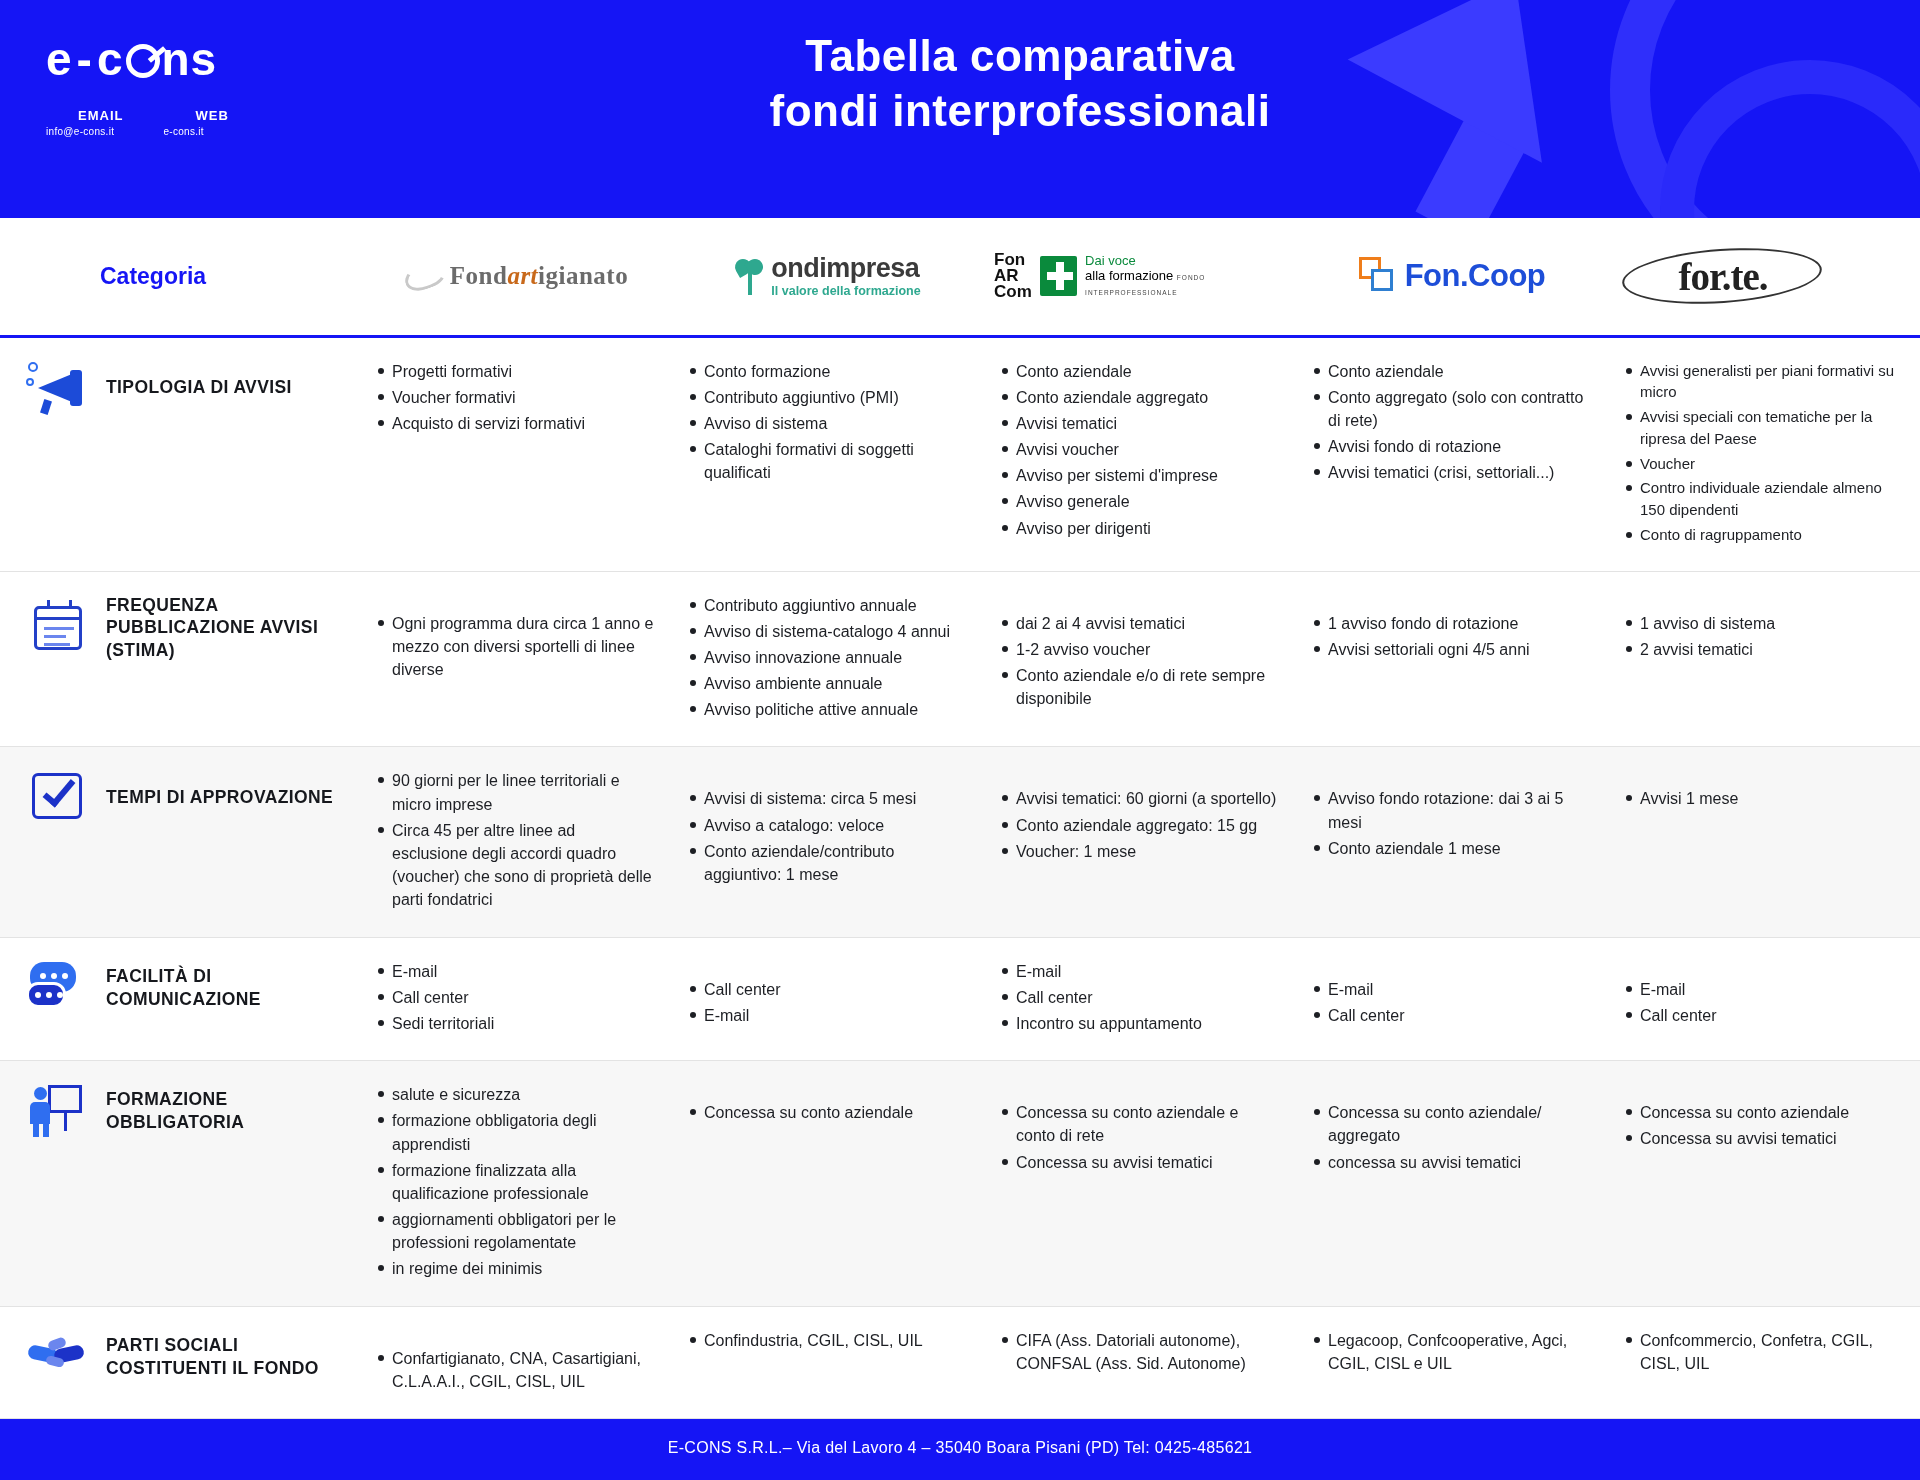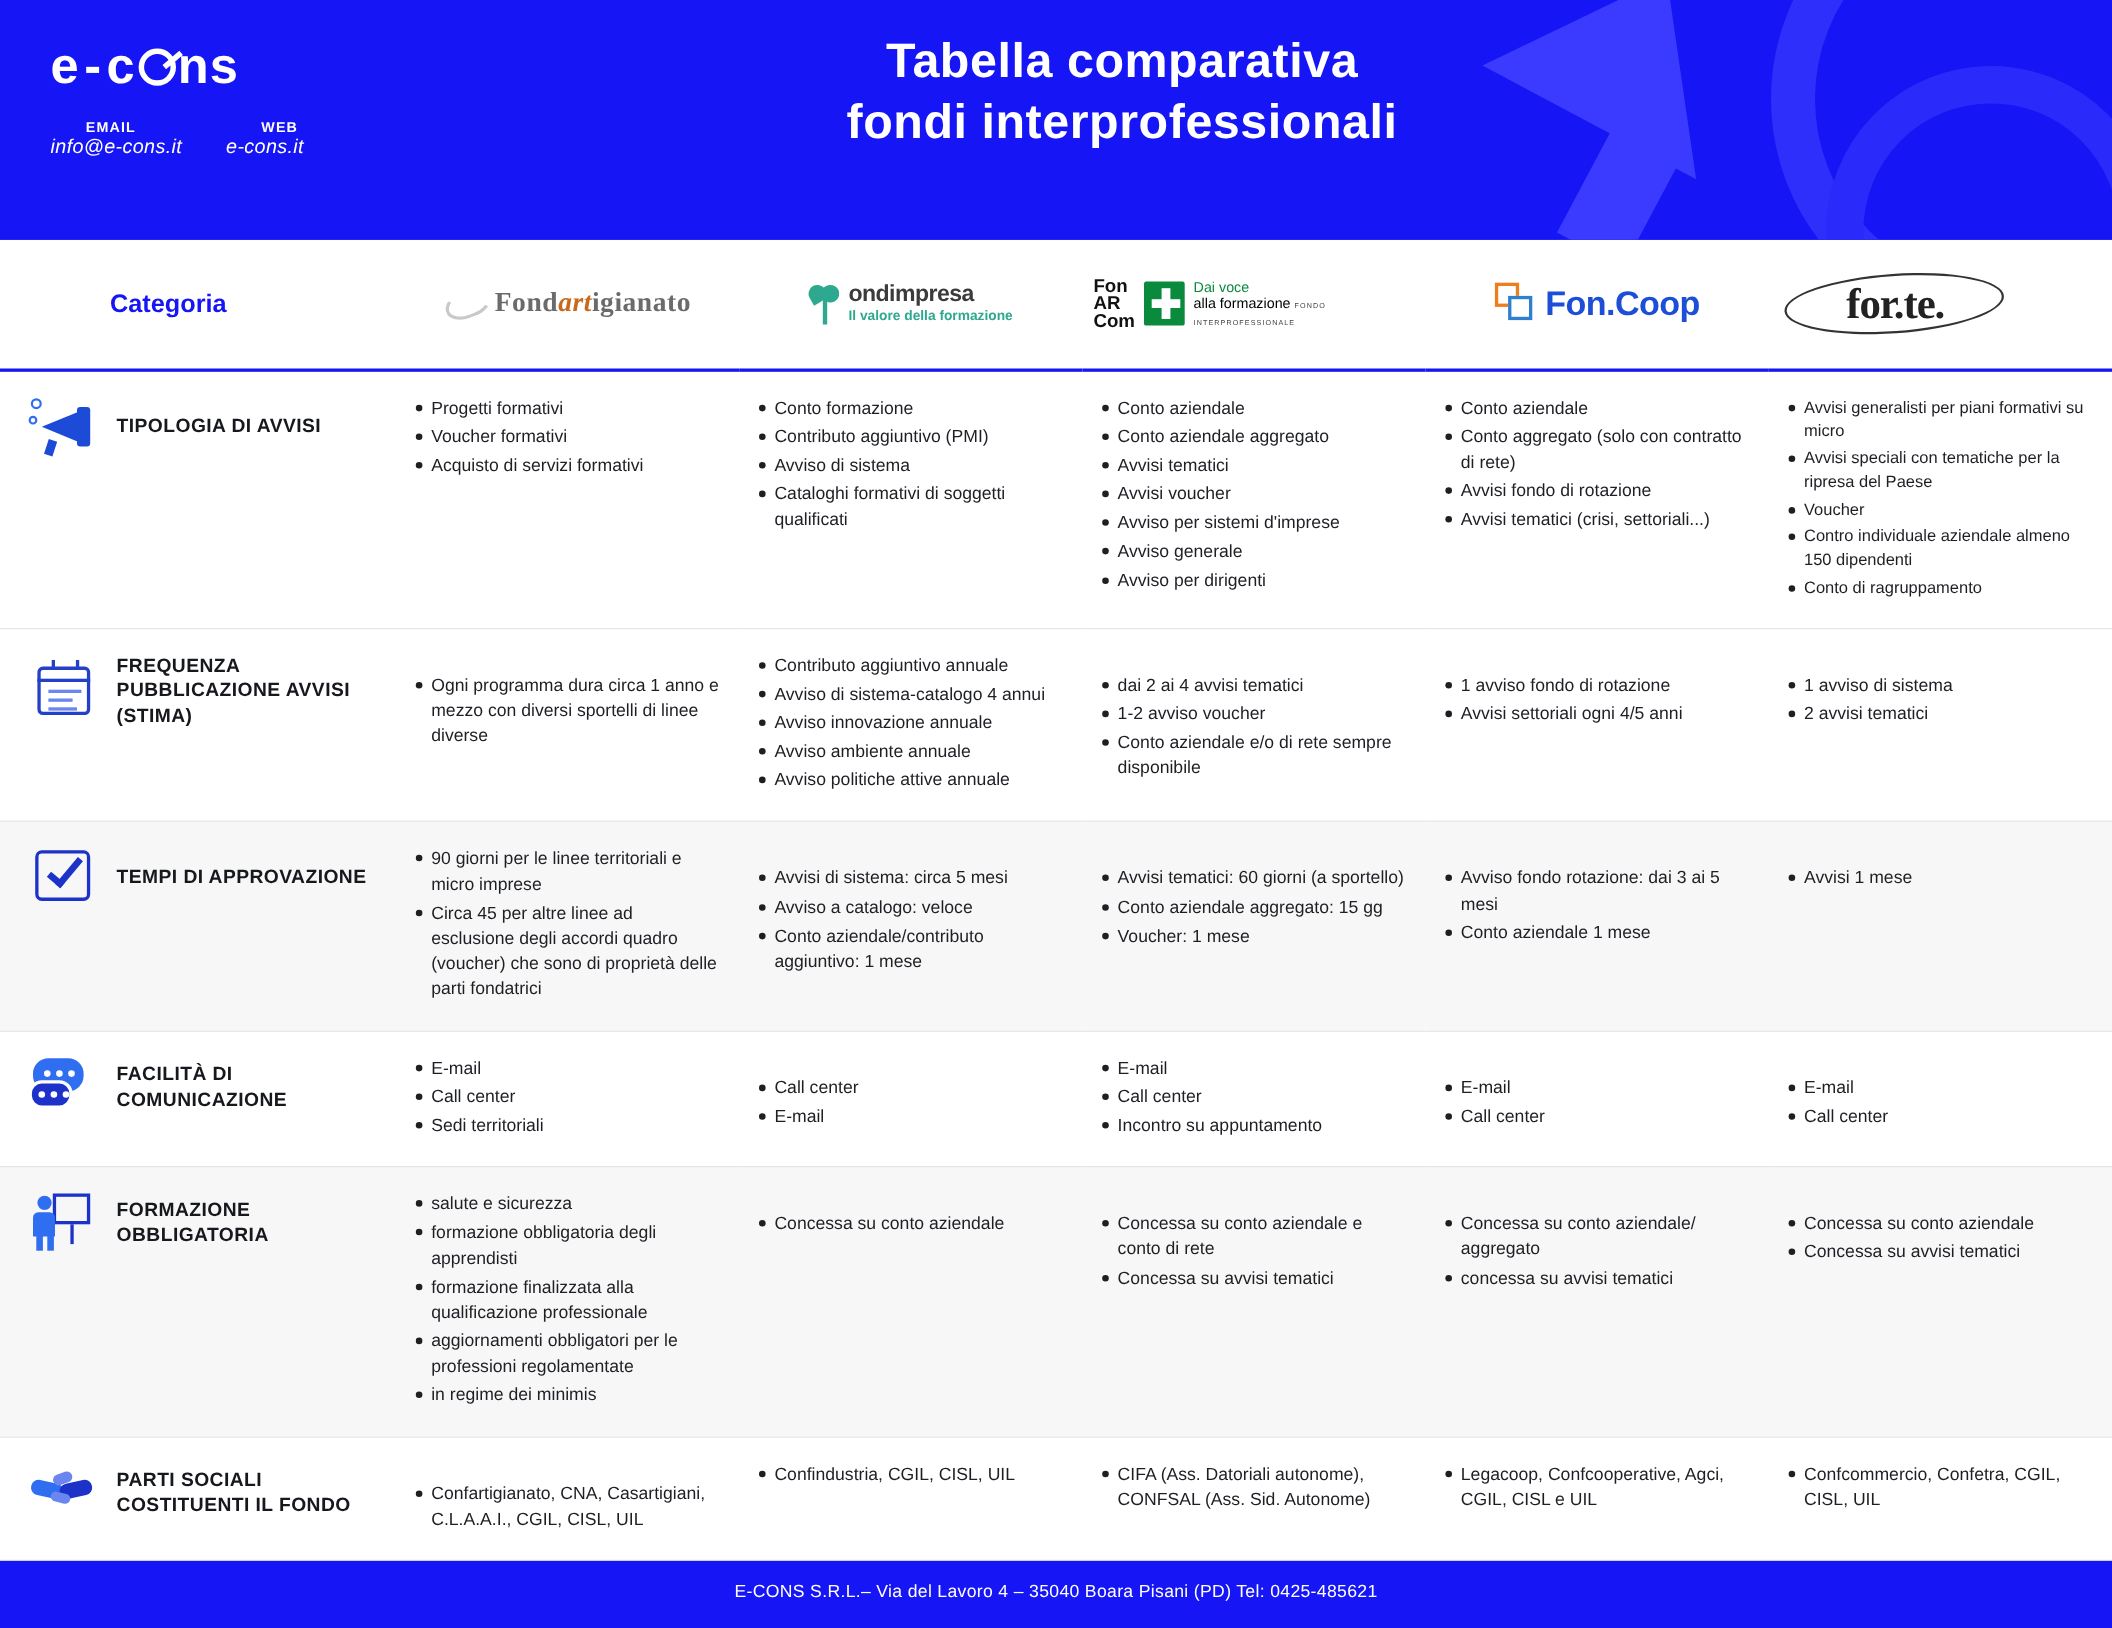--- a/index.html
+++ b/index.html
@@ -92,23 +92,22 @@
   }
   .logo-contacts .lbl {
     font-weight: bold;
     font-size: 13px;
     letter-spacing: 1px;
     display: block;
     margin-bottom: 0;
     padding-left: 32px;
   }
   .logo-contacts .val {
-    font-size: 18px;
+    font-size: 10px;
     letter-spacing: 0.3px;
-    font-style: italic;
   }
   .title {
     position: absolute;
     left: 0; right: 0; top: 28px;
     text-align: center;
     color: #fff;
     font-weight: bold;
     font-size: 44px;
     line-height: 1.25;
     letter-spacing: 0.5px;
@@ -160,21 +159,21 @@
     width: 30px; height: 38px; position: relative;
   }
   .b-fondimpresa .leaf::before,
   .b-fondimpresa .leaf::after {
     content:""; position:absolute; background:#2ea88f; border-radius: 50% 50% 50% 0;
   }
   .b-fondimpresa .leaf::before { width:16px; height:16px; left:0; top:2px; transform: rotate(-30deg); }
   .b-fondimpresa .leaf::after  { width:16px; height:16px; left:12px; top:2px; transform: rotate(60deg); }
   .b-fondimpresa .stem { position:absolute; left:13px; top:12px; width:4px; height:26px; background:#2ea88f; }
   .b-fondimpresa .txt { text-align:left; line-height:1.05; }
-  .b-fondimpresa .t1 { font-size: 21px; color:#3b3b3b; letter-spacing:-0.5px; }
+  .b-fondimpresa .t1 { font-size: 27px; color:#3b3b3b; letter-spacing:-0.5px; }
   .b-fondimpresa .t2 { font-size: 12.5px; color:#2ea88f; }
   .b-fonarcom { display:flex; align-items:center; gap:8px; }
   .b-fonarcom .fac { font-weight:bold; font-size:17px; line-height:0.95; color:#111; text-align:left; }
   .b-fonarcom .cross {
     width: 40px; height: 40px; background:#0a8a3c; position:relative; border-radius:2px;
   }
   .b-fonarcom .cross::before { content:""; position:absolute; left:16px; top:6px; width:8px; height:28px; background:#fff; }
   .b-fonarcom .cross::after  { content:""; position:absolute; left:7px; top:16px; width:26px; height:8px; background:#fff; }
   .b-fonarcom .slog { font-weight:normal; font-size:13px; line-height:1.15; text-align:left; }
   .b-fonarcom .slog .g { color:#0a8a3c; }

